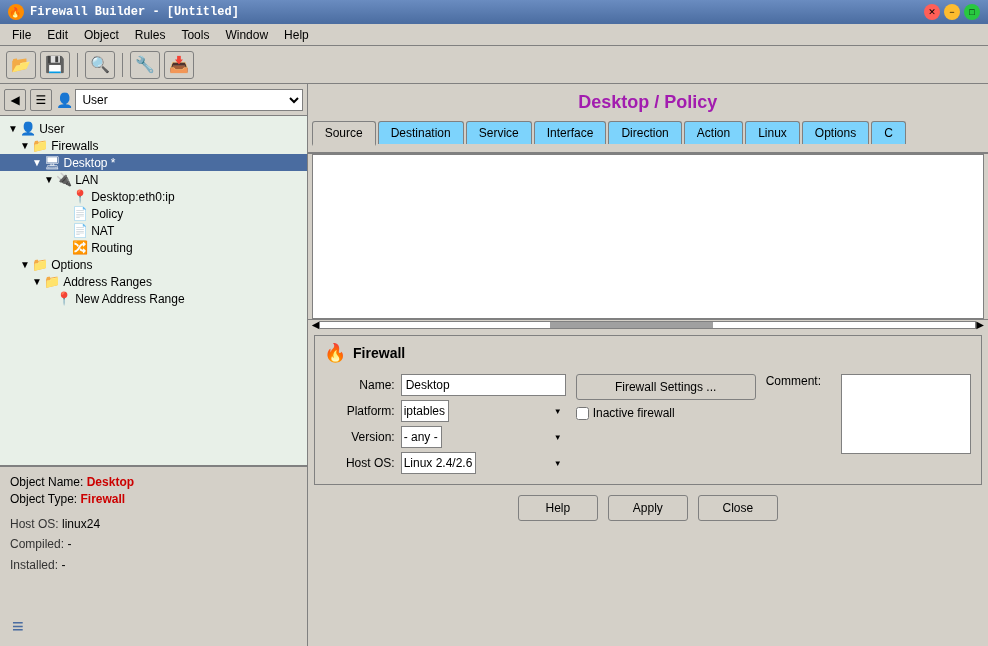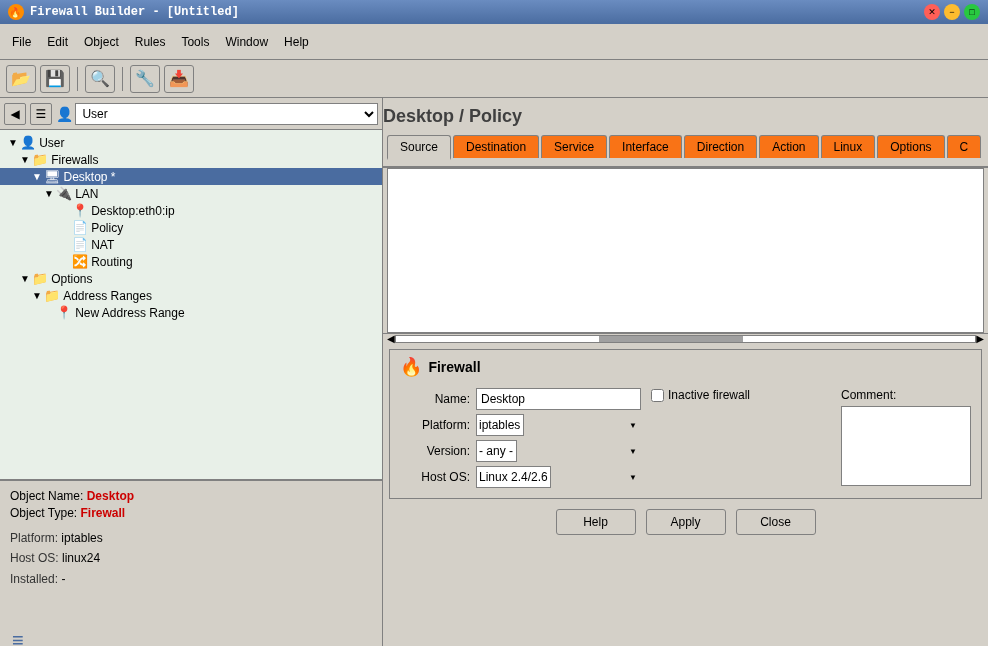--- a/index.html
+++ b/index.html
@@ -32,21 +32,21 @@
     .title-btn.min { background: #febc2e; }
     .title-btn.max { background: #28c840; }
 
     
     .menu-bar {
       background: #d4d0c8;
       border-bottom: 1px solid #808080;
       display: flex;
       align-items: center;
       padding: 2px 4px;
-      height: 36px;
+      height: 22px;
     }
     .menu-item {
       padding: 2px 8px;
       cursor: pointer;
       font-size: 12px;
       color: #000;
     }
 
     
     .toolbar {
@@ -163,39 +163,40 @@
     
     .right-panel {
       flex: 1;
       display: flex;
       flex-direction: column;
       background: #d4d0c8;
     }
 
     
     .policy-title {
+      text-align: center;
       font-size: 18px;
       font-weight: bold;
       padding: 8px 0 0 0;
-      color: #404040;
+      color: #a21caf;
     }
 
     
     .tabs-bar {
       display: flex;
       background: #d4d0c8;
       border-bottom: 2px solid #808080;
       padding: 8px 4px;
     }
     .tab {
       padding: 4px 12px;
       border: 1px solid #808080;
       border-bottom: none;
       margin-right: 2px;
-      background: #f97316;
+      background: #7dd3fc;
       cursor: pointer;
       font-size: 12px;
       border-radius: 3px 3px 0 0;
     }
     .tab.active {
       background: #d4d0c8;
       border-bottom: 2px solid #d4d0c8;
       margin-bottom: -2px;
     }
 
@@ -316,22 +317,22 @@
       white-space: nowrap;
     }
     .checkbox-row {
       display: flex;
       align-items: center;
       gap: 4px;
       font-size: 12px;
     }
     .form-right {
       display: flex;
-      flex-direction: column;
-      gap: 4px;
+      flex-direction: row;
+      gap: 20px;
     }
     .comment-label { font-size: 12px; }
     .comment-box {
       width: 130px;
       height: 80px;
       border: 1px solid #808080;
       background: white;
       resize: none;
       font-size: 12px;
     }
@@ -491,22 +492,22 @@
     <div class="info-panel">
       <div class="obj-type">
         <span>Object Name:</span>
         <span class="obj-name">Desktop</span>
       </div>
       <div class="obj-type">
         <span>Object Type:</span>
         <span class="obj-name">Firewall</span>
       </div>
       <div class="detail">
-        <div><span class="key">Platform:</span> <span class="val">iptables</span></div>
         <div><span class="key">Host OS:</span> <span class="val">linux24</span></div>
+        <div><span class="key">Compiled:</span> <span class="val">-</span></div>
         <div><span class="key">Installed:</span> <span class="val">-</span></div>
       </div>
       <div class="scroll-icon">≡</div>
     </div>
 
   </div>
 
   <div class="right-panel">
 
     <div class="policy-title">Desktop / Policy</div>
@@ -568,20 +569,21 @@
             <div class="form-select-wrapper">
               <select class="form-select">
                 <option>Linux 2.4/2.6</option>
                 <option>Linux 3.x</option>
                 <option>FreeBSD</option>
               </select>
             </div>
           </div>
         </div>
         <div class="form-middle">
+          <button class="action-btn">Firewall Settings ...</button>
           <div class="checkbox-row">
             <input type="checkbox" style="">
             <label>Inactive firewall</label>
           </div>
         </div>
         <div class="form-right">
           <span class="comment-label">Comment:</span>
           <textarea class="comment-box" style=""></textarea>
         </div>
       </div>

